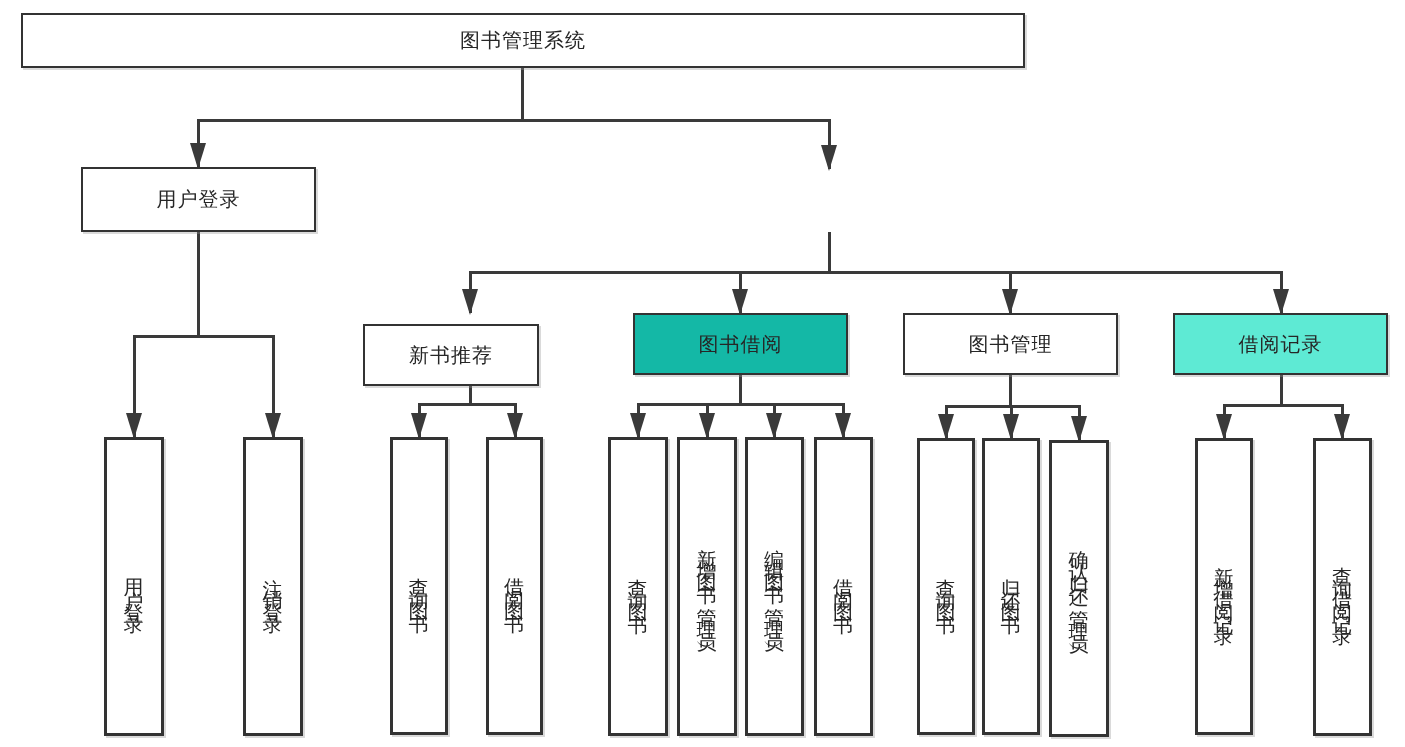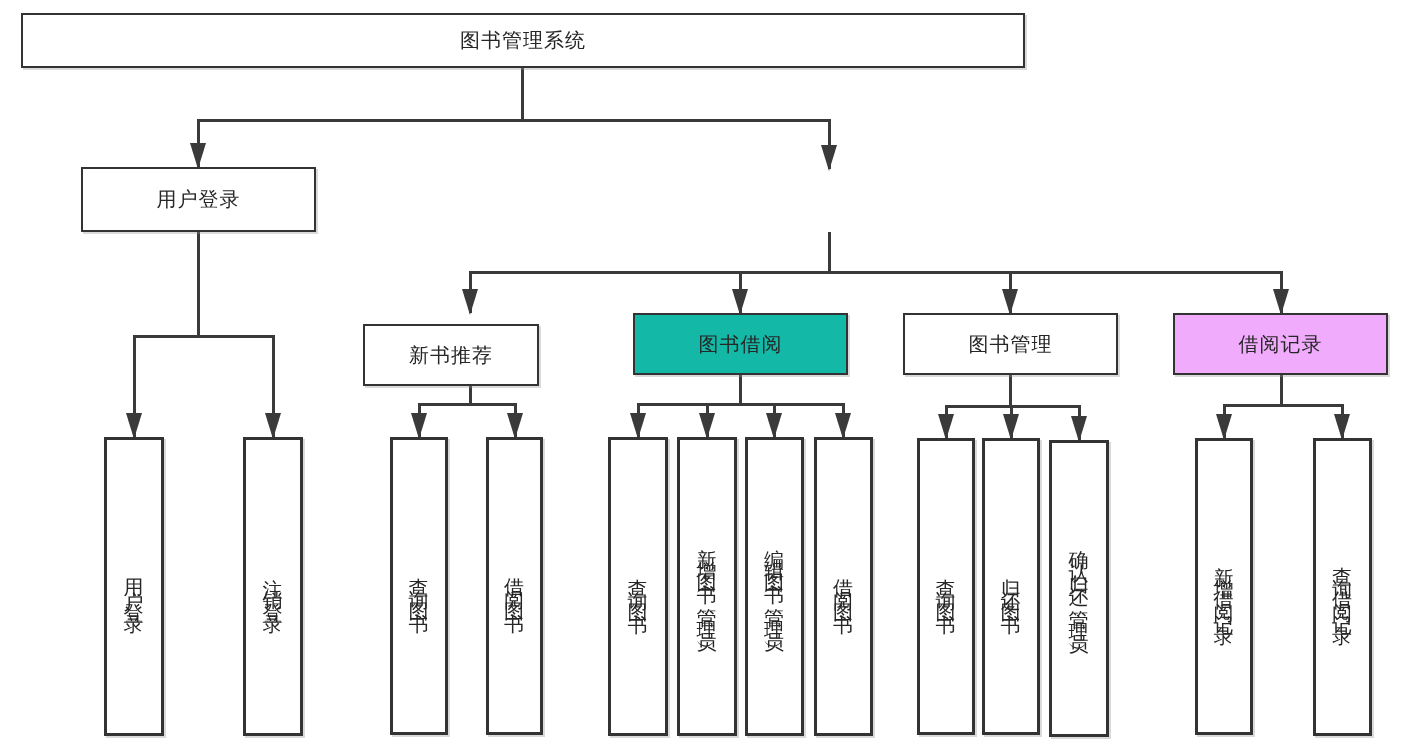--- a/index.html
+++ b/index.html
@@ -123,21 +123,21 @@
     </div>
     <div class="node h" style="left: 363px; top: 324px; width: 176px; height: 62px; border-color: rgb(51, 51, 51); background: rgb(255, 255, 255); justify-content: center;">
       <span class="htext" style="color: rgb(38, 38, 38);">新书推荐</span>
     </div>
     <div class="node h" style="left: 633px; top: 313px; width: 215px; height: 62px; border-color: rgb(51, 51, 51); background: #14b8a6;">
       <span class="htext" style="color: rgb(38, 38, 38);">图书借阅</span>
     </div>
     <div class="node h" style="left: 903px; top: 313px; width: 215px; height: 62px; border-color: rgb(51, 51, 51); background: rgb(255, 255, 255);">
       <span class="htext" style="color: rgb(38, 38, 38);">图书管理</span>
     </div>
-    <div class="node h" style="left: 1173px; top: 313px; width: 215px; height: 62px; border-color: rgb(51, 51, 51); background: #f0abfc;">
+    <div class="node h" style="left: 1173px; top: 313px; width: 215px; height: 62px; border-color: rgb(51, 51, 51); background: #5eead4;">
       <span class="htext" style="color: rgb(38, 38, 38);">借阅记录</span>
     </div>
     <div class="node v" style="left: 104px; top: 437px; width: 60px; height: 299px; border-color: rgb(51, 51, 51); background: rgb(255, 255, 255);">
       <span class="vtext" style="color: rgb(38, 38, 38);">用户登录</span>
     </div>
     <div class="node v" style="left: 243px; top: 437px; width: 60px; height: 299px; border-color: rgb(51, 51, 51); background: rgb(255, 255, 255);">
       <span class="vtext" style="color: rgb(38, 38, 38);">注销登录</span>
     </div>
     <div class="node v" style="left: 390px; top: 437px; width: 58px; height: 298px; border-color: rgb(51, 51, 51); background: rgb(255, 255, 255);">
       <span class="vtext" style="color: rgb(38, 38, 38);">查询图书</span>

